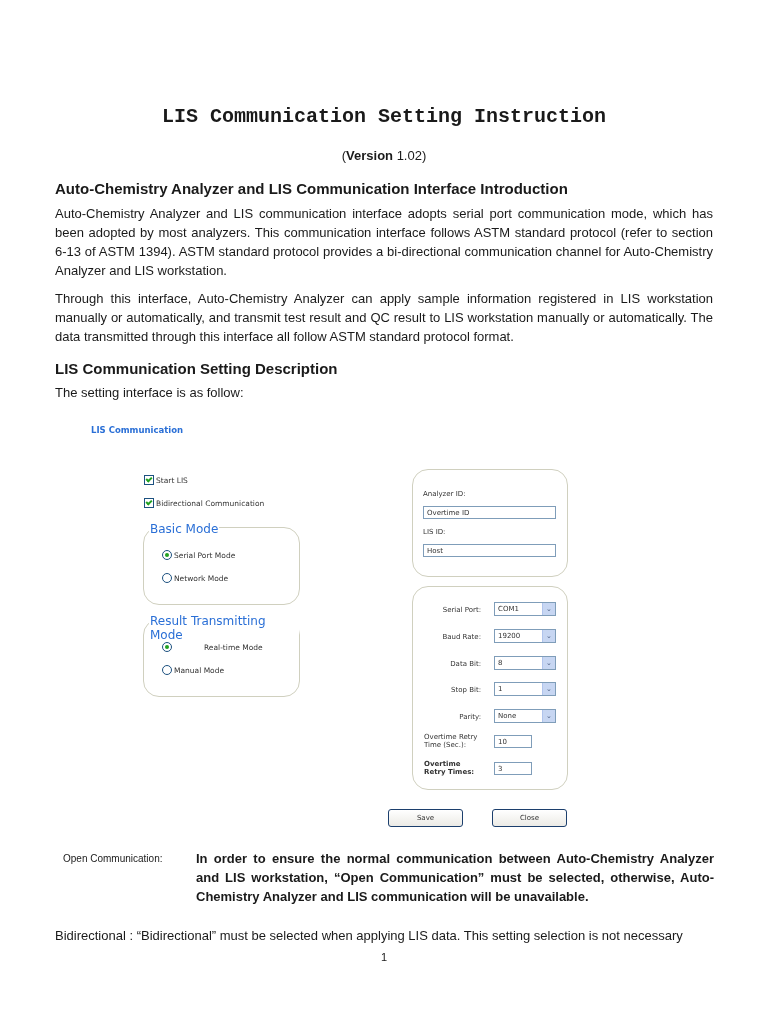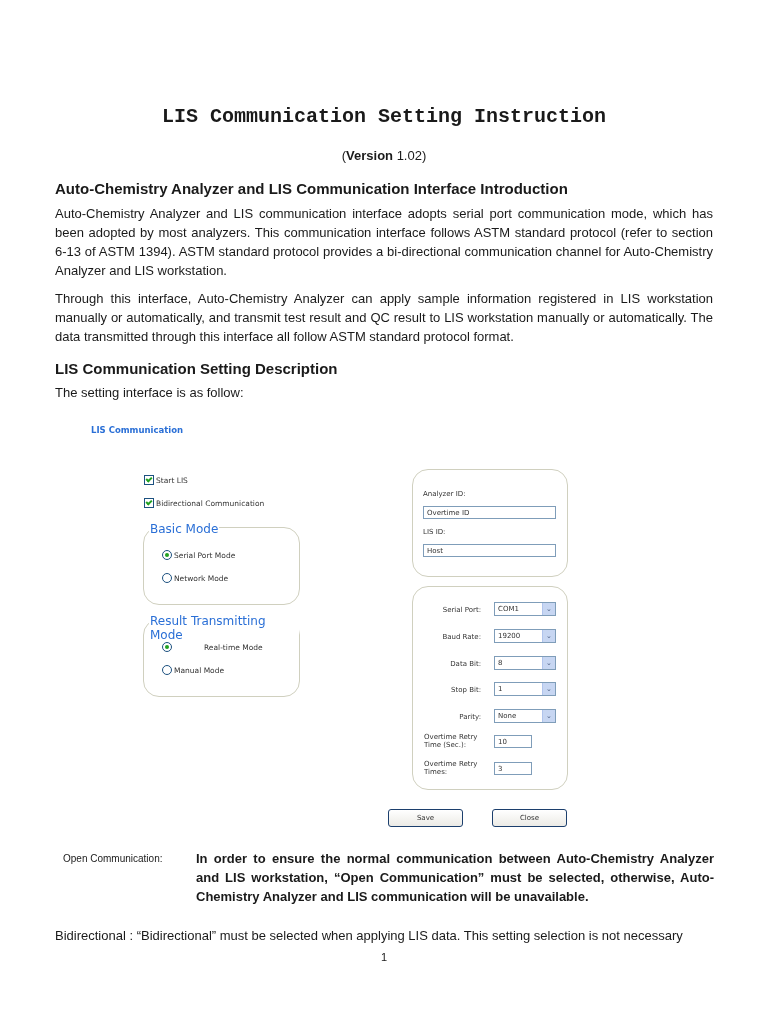--- a/index.html
+++ b/index.html
@@ -118,21 +118,21 @@
 
     <div class="abs flabel" style="left:0; width:68px; top:126px;">Parity:</div>
     <div class="abs sel" style="left:81px; top:122px; width:62px;">
       <span class="val">None</span>
       <span class="arr">⌄</span>
     </div>
 
     <div class="abs" style="left:11px; top:146px; width:58px; font-size:7px; line-height:8px;">Overtime Retry Time (Sec.):</div>
     <div class="abs txtbox" style="left:81px; top:148px; width:38px;">10</div>
 
-    <div class="abs" style="left:11px; top:173px; width:58px; font-size:7px; line-height:8px;">Overtime Retry Times:</div>
+    <div class="abs" style="left:11px; top:173px; width:58px; font-size:7px; line-height:8px;font-weight:bold;">Overtime Retry Times:</div>
     <div class="abs txtbox" style="left:81px; top:175px; width:38px;">3</div>
   </div>
 
   <div class="abs btn" style="left:388px; top:809px; width:75px;">Save</div>
   <div class="abs btn" style="left:492px; top:809px; width:75px;">Close</div>
 </div>
 
 <div class="abs def-term" style="top:849px">Open Communication:</div>
 <div class="abs def-body" style="top:849px">In order to ensure the normal communication between Auto-Chemistry Analyzer and LIS workstation, “Open Communication” must be selected, otherwise, Auto-Chemistry Analyzer and LIS communication will be unavailable.</div>
 

